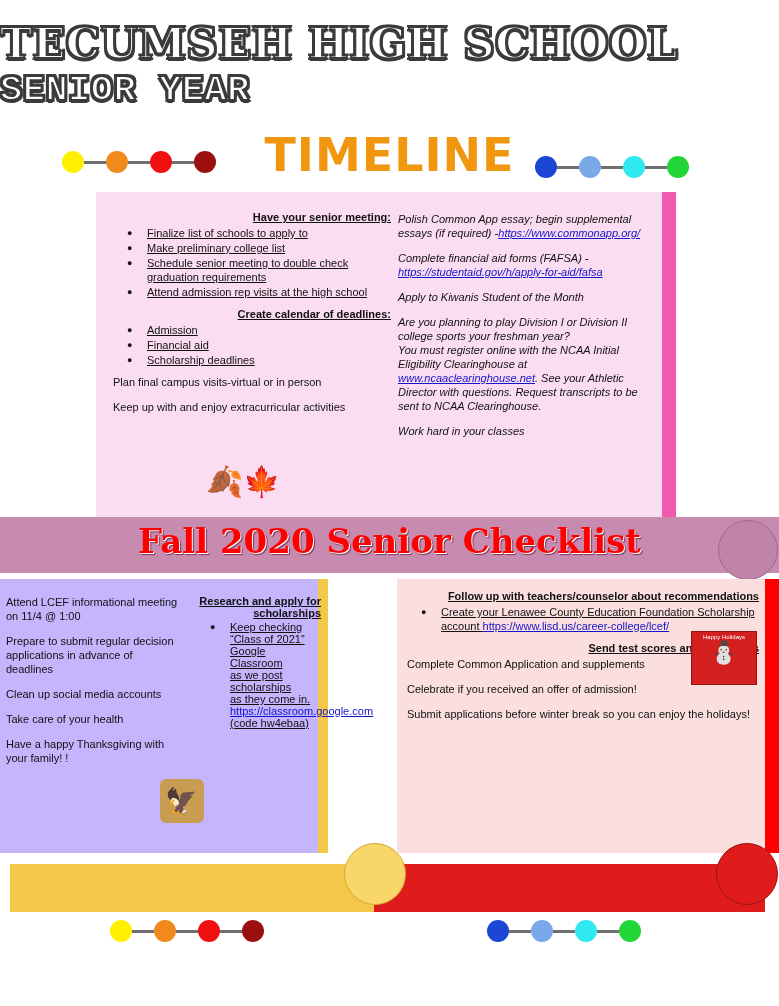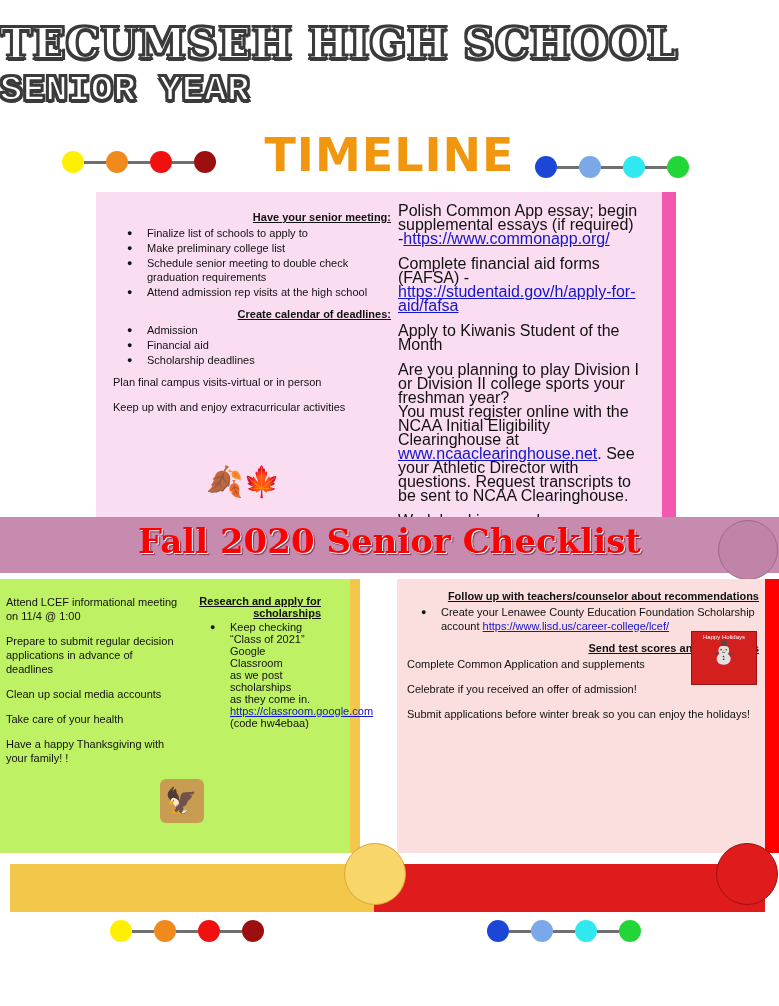--- a/index.html
+++ b/index.html
@@ -100,39 +100,41 @@
     position: absolute;
     top: 18px;
     left: 17px;
     width: 278px;
     font-size: 11px;
     color: #111111;
     line-height: 14px;
   }
   .col-right {
     position: absolute;
-    top: 12px;
+    top: 20px;
     left: 302px;
     width: 243px;
-    font-size: 16px;
+    font-size: 11px;
     color: #111111;
     line-height: 14px;
+    font-style: italic;
   }
   .u-head {
     text-decoration: underline;
     font-weight: bold;
     font-size: 11px;
     display: block;
     margin-bottom: 2px;
     text-align: right;
   }
   ul.bul {
     margin: 0 0 8px 0;
     padding-left: 30px;
     list-style: none;
+    text-decoration: underline;
   }
   ul.bul li {
     position: relative;
     margin-bottom: 1px;
     padding-left: 4px;
   }
   ul.bul li:before {
     content: "\25CF";
     position: absolute;
     left: -16px;
@@ -179,23 +181,23 @@
     border-radius: 50%;
     background: #c084a8;
     border: 1px solid #9d6a8b;
   }
 
   
   .cl-left {
     position: absolute;
     top: 579px;
     left: 0;
-    width: 360px;
+    width: 328px;
     height: 274px;
-    background: #bef264;
+    background: #c4b5fd;
   }
   .cl-left .edge {
     position: absolute;
     top: 0; right: 0;
     width: 10px;
     height: 274px;
     background: #f2c74a;
   }
   .cl-right {
     position: absolute;

